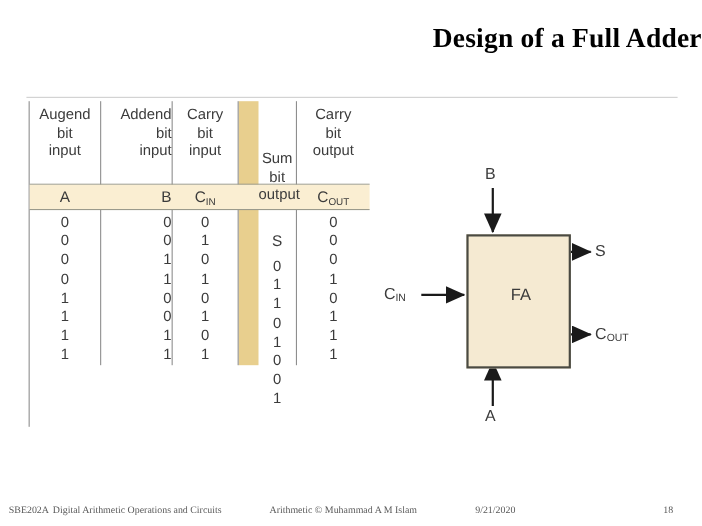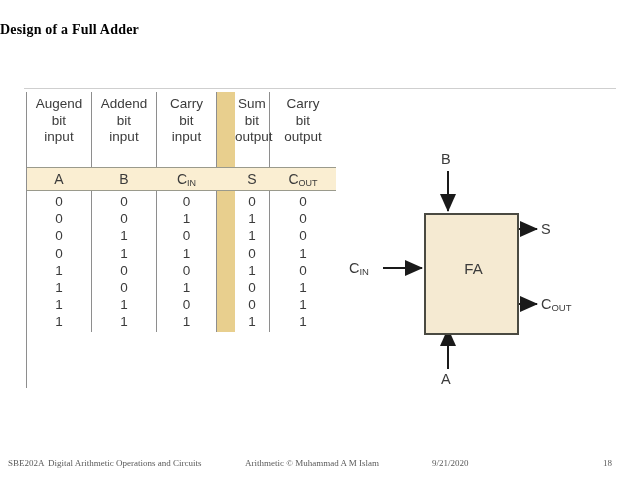--- a/index.html
+++ b/index.html
@@ -15,24 +15,24 @@
     font-family: "Liberation Sans", sans-serif;
     color: #231f20;
   }
 
   
   .slide-title {
     position: absolute;
     left: 0;
     top: 22px;
     width: 638px;
-    text-align: left;
+    text-align: right;
     font-family: "Liberation Serif", serif;
     font-weight: bold;
-    font-size: 14px;
+    font-size: 25px;
     letter-spacing: 0.2px;
     color: #000000;
   }
 
   
   .top-rule {
     position: absolute;
     left: 24px;
     top: 88px;
     width: 592px;
@@ -133,23 +133,23 @@
     top: 101px;
     font-size: 13.5px;
     line-height: 17.2px;
     text-align: center;
     color: #3b3b3b;
   }
   .tt-col span { display: block; }
 
   
   .c0 { left: 1px;   width: 64px; }
-  .c1 { left: 66px;  width: 64px; }
+  .c1 { left: 66px;  width: 64px; text-align: right; }
   .c2 { left: 131px; width: 59px; }
-  .c3 { left: 209px; width: 34px; }
+  .c3 { left: 209px; width: 34px; margin-top: 40px; }
   .c4 { left: 244px; width: 66px; }
 
   
   .fa-diagram {
     position: absolute;
     left: 345px;
     top: 145px;
     width: 285px;
     height: 250px;
   }

